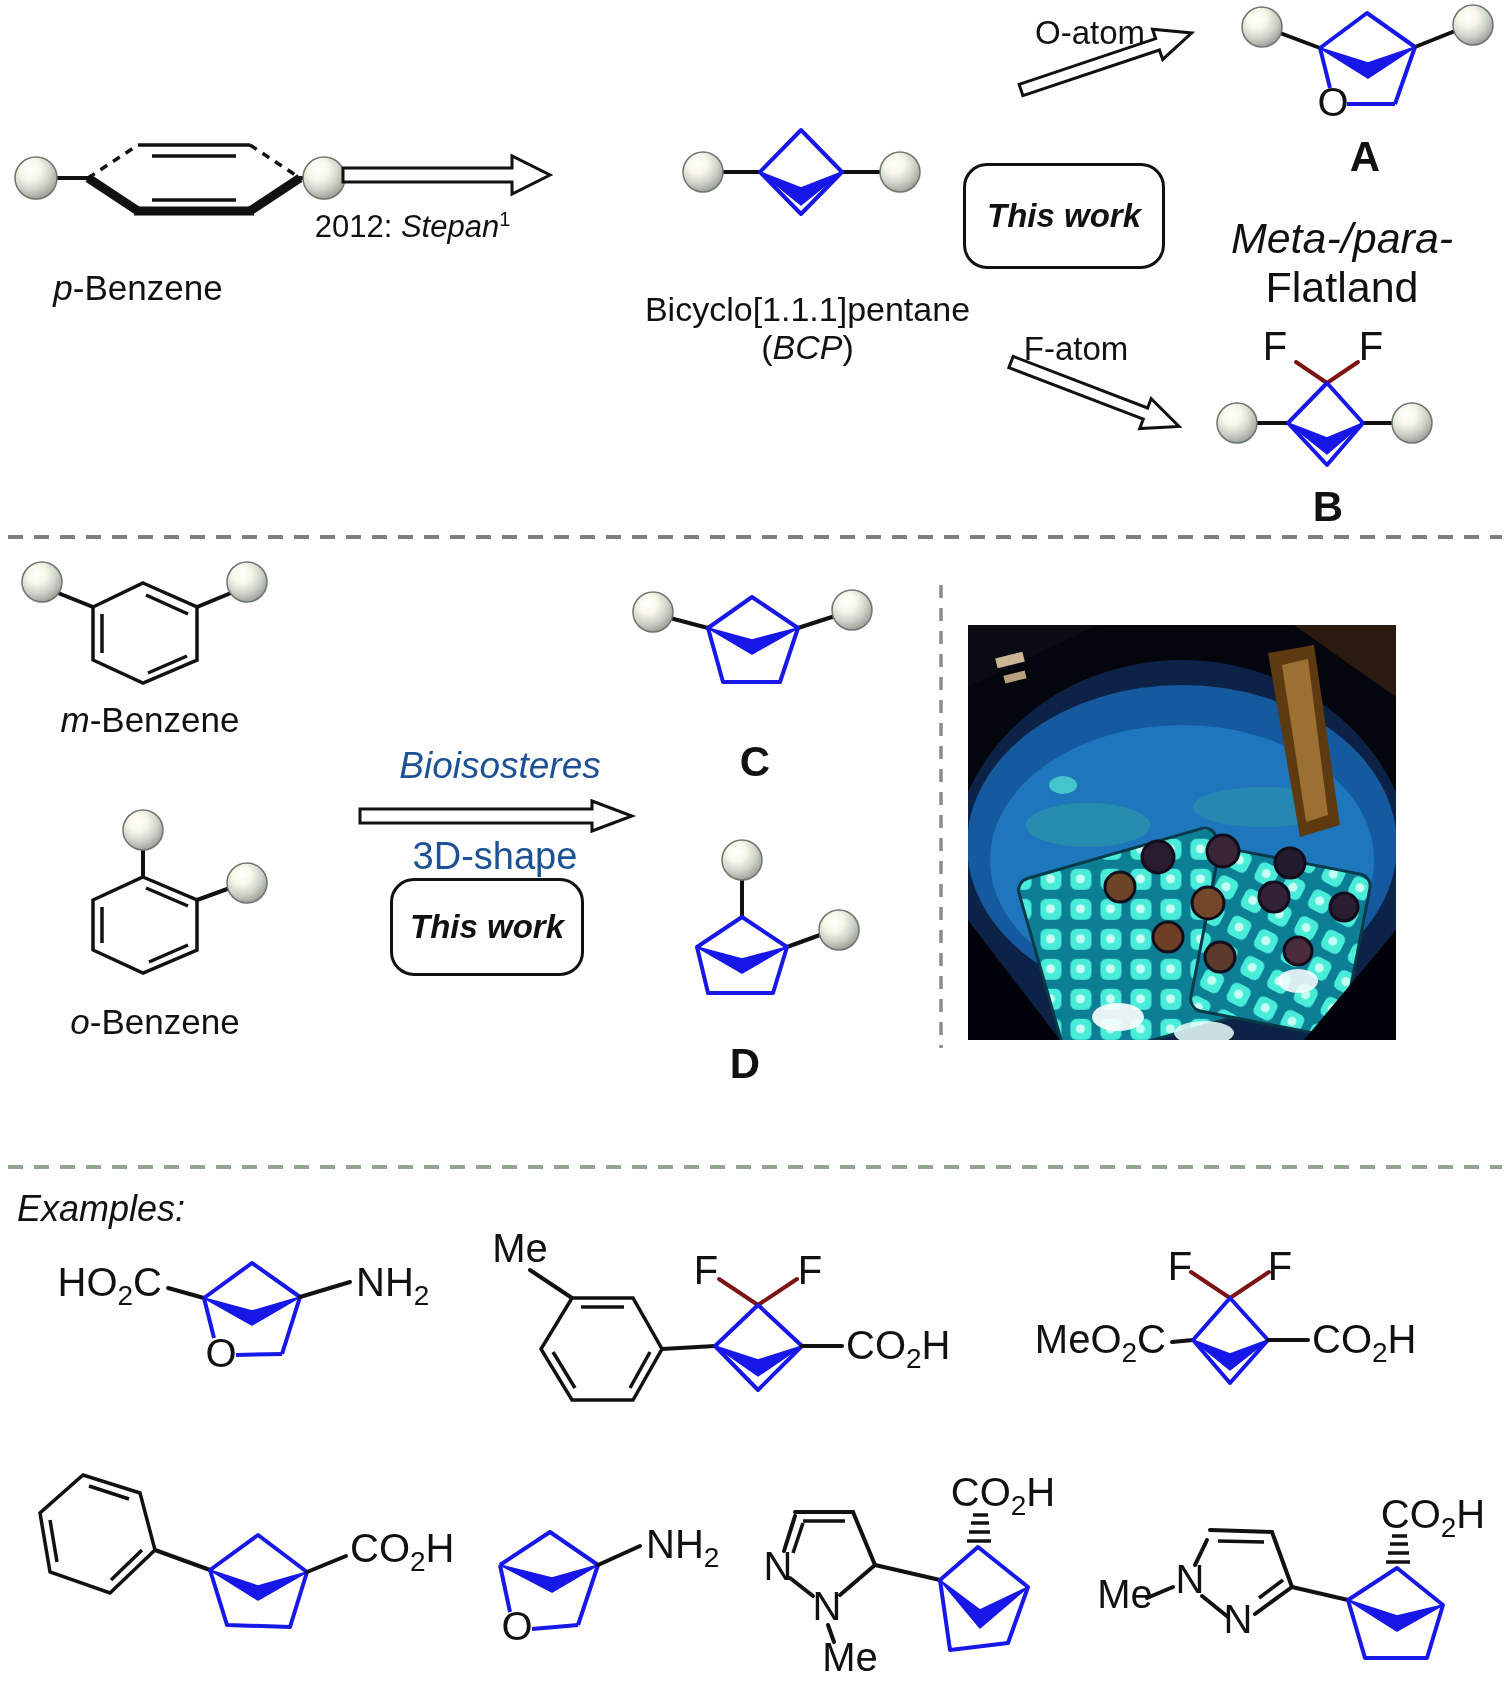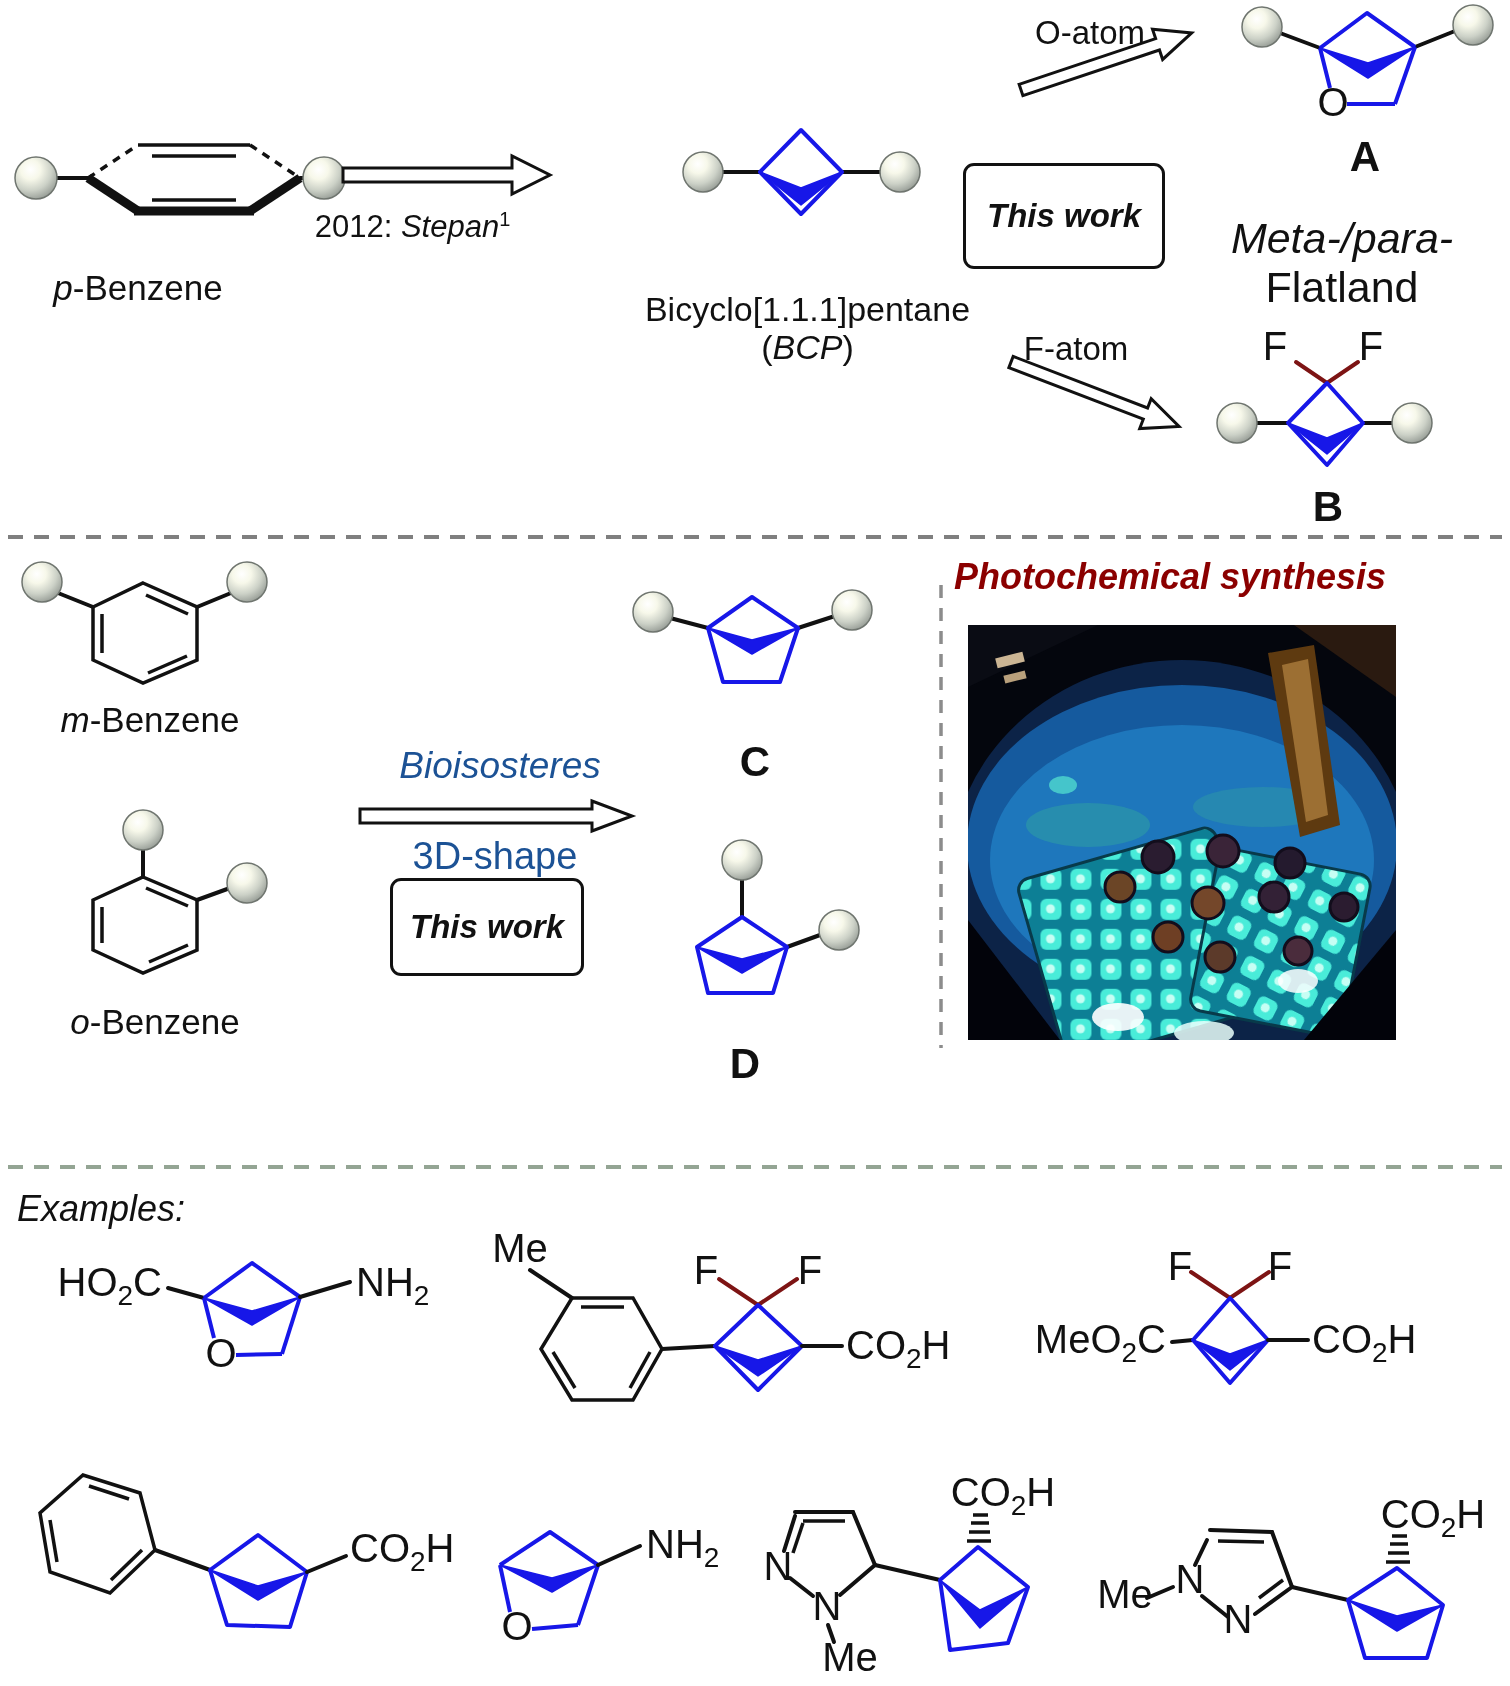--- a/index.html
+++ b/index.html
@@ -14,21 +14,21 @@
   .sub{font-size:28px;}
   .atomred{fill:#7d1414;}
   .blue{stroke:#1717e8;stroke-width:4;fill:none;stroke-linejoin:round;}
   .bluef{fill:#1717e8;stroke:#1717e8;stroke-width:1.5;stroke-linejoin:round;}
   .bk{stroke:#111;stroke-width:4;fill:none;stroke-linecap:round;}
   .bk2{stroke:#111;stroke-width:3.5;fill:none;}
   .bold-edge{stroke:#111;stroke-width:9;fill:none;}
   .dash-edge{stroke:#111;stroke-width:3.5;fill:none;stroke-dasharray:8 7;}
   .dr{stroke:#7d1414;stroke-width:4;fill:none;stroke-linecap:round;}
   .arrow{fill:#fff;stroke:#111;stroke-width:3;stroke-linejoin:miter;}
-  .workbox{position:absolute;border:3.5px solid #111;border-radius:11px;
+  .workbox{position:absolute;border:3.5px solid #111;border-radius:24px;
            display:flex;align-items:center;justify-content:center;
            font-size:33px;font-style:italic;font-weight:700;background:#fff;}
   .accent{color:#1c5295;}
   .photo-title{color:#8b0000;font-style:italic;font-weight:700;}
   .photo{position:absolute;left:968px;top:625px;width:428px;height:415px;background:#04060d;}
   .lblABCD{font-size:42px;font-weight:700;}
 </style>
 </head>
 <body>
 
@@ -178,21 +178,20 @@
   <svg class="mol" style="left:600px;top:838px" width="300" height="175">
     <line class="bk" x1="142" y1="42" x2="142" y2="79"></line>
     <line class="bk" x1="187" y1="109" x2="220" y2="97"></line>
     <polygon class="blue" points="97,109 142,79 187,109 173,155 108,155"></polygon>
     <polygon class="bluef" points="97,109 142,135 187,109 142,121"></polygon>
     <circle cx="142" cy="22" r="20" fill="url(#sph)" stroke="#6f756f" stroke-width="1.5"></circle>
     <circle cx="239" cy="92" r="20" fill="url(#sph)" stroke="#6f756f" stroke-width="1.5"></circle>
   </svg>
   <div class="txt lblABCD" style="left:715px;top:1040px;width:60px">D</div>
 
-  <div class="txt photo-title" style="left:940px;top:556px;width:460px;font-size:36px">Photochemical synthesis</div>
   <div class="photo">
     <svg width="428" height="415" viewBox="0 0 428 415">
       <rect width="428" height="415" fill="#04060d"></rect>
       <ellipse cx="214" cy="250" rx="232" ry="215" fill="#0c2347"></ellipse>
       <ellipse cx="214" cy="220" rx="215" ry="160" fill="#155a9e"></ellipse>
       <ellipse cx="214" cy="235" rx="192" ry="135" fill="#1e77bc"></ellipse>
       <ellipse cx="120" cy="200" rx="62" ry="22" fill="#2d9aa6" opacity="0.65"></ellipse>
       <ellipse cx="295" cy="182" rx="70" ry="20" fill="#2d9aa6" opacity="0.5"></ellipse>
       <ellipse cx="95" cy="160" rx="14" ry="9" fill="#4fd8ce" opacity="0.8"></ellipse>
       <rect x="70" y="225" width="205" height="190" rx="12" transform="rotate(-16 172 320)" fill="url(#vialgrid)" stroke="#083a4a" stroke-width="3"></rect>

